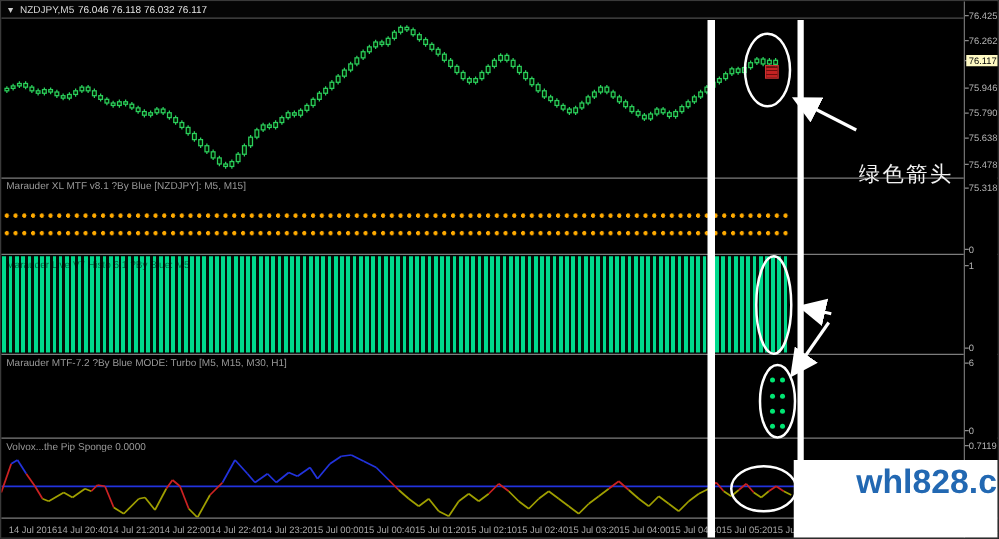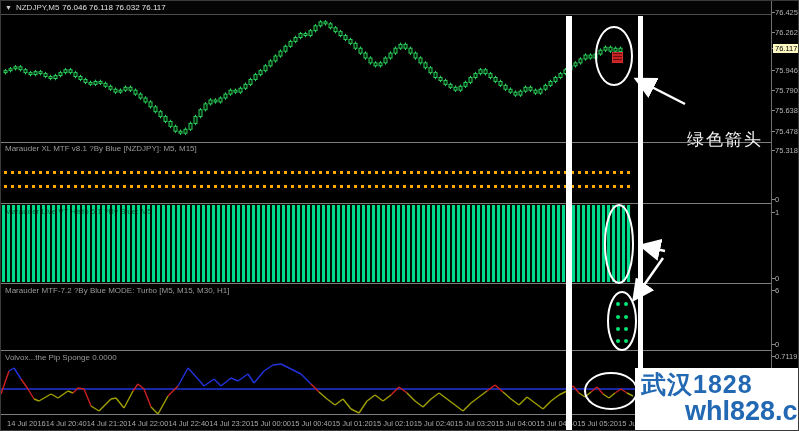--- a/index.html
+++ b/index.html
@@ -487,17 +487,16 @@
     <ellipse cx="610" cy="390" rx="26" ry="18" fill="none" stroke="#ffffff" stroke-width="2"></ellipse>
     <line x1="684" y1="103" x2="637" y2="79" stroke="#ffffff" stroke-width="2.5" marker-end="url(#ah)"></line>
     <line x1="664" y1="250" x2="642" y2="245" stroke="#ffffff" stroke-width="2.5" marker-end="url(#ah)"></line>
     <line x1="662" y1="257" x2="634" y2="297" stroke="#ffffff" stroke-width="2.5" marker-end="url(#ah)"></line>
     <line x1="660" y1="406" x2="640" y2="396" stroke="#ffffff" stroke-width="2.5" marker-end="url(#ah)"></line>
   </svg>
 
   <div class="annot" style="left:686px;top:108px;margin-top:19px;">绿色箭头</div>
 
   <div class="watermark">
-    <div class="l1">武汉1828</div>
     <div class="l2">whl828.com</div>
   </div>
 
 </div>
 
 </body></html>

